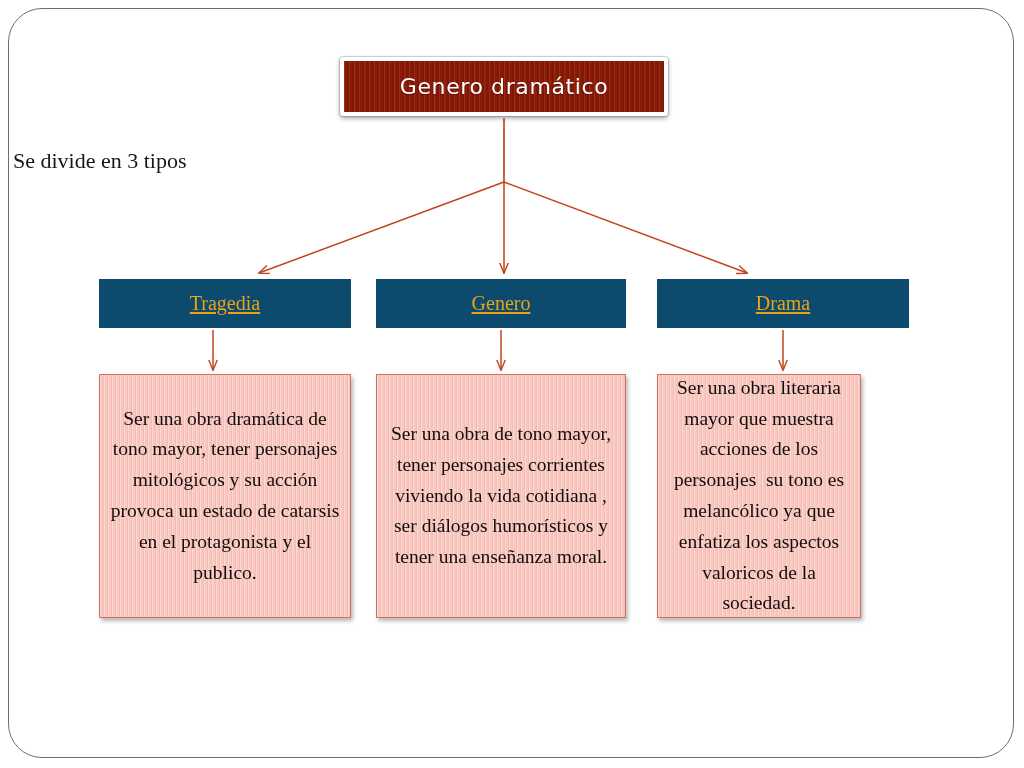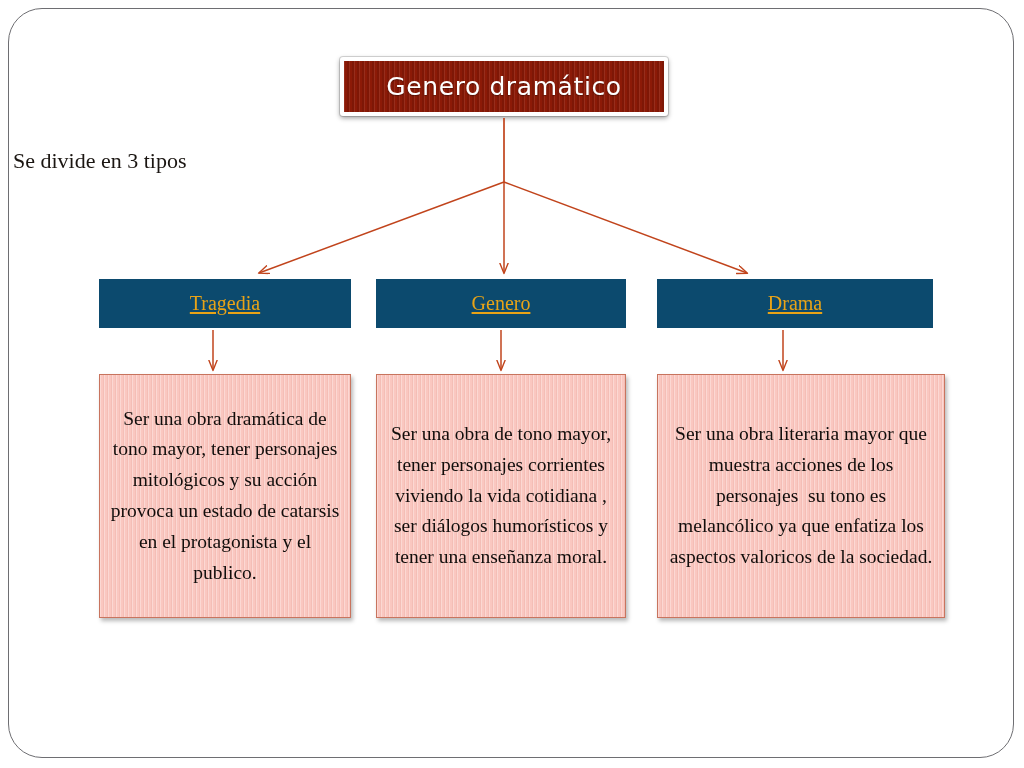--- a/index.html
+++ b/index.html
@@ -52,21 +52,21 @@
         rgba(0,0,0,0.10) 3px,
         rgba(0,0,0,0.10) 5px);
     box-shadow: 0 2px 5px rgba(0,0,0,0.40), 0 0 0 1px rgba(190,190,190,0.55);
     display: flex;
     align-items: center;
     justify-content: center;
   }
   #title-text {
     color: #ffffff;
     font-family: "DejaVu Sans", sans-serif;
-    font-size: 25px;
+    font-size: 22px;
     letter-spacing: 0.6px;
     line-height: 1;
     text-shadow: 0 1px 1px rgba(0,0,0,0.35);
     white-space: nowrap;
   }
 
   
   #subtitle {
     position: absolute;
     left: 0;
@@ -95,21 +95,21 @@
     top: 279px;
     height: 49px;
     background-color: #0c4a6e;
     display: flex;
     align-items: center;
     justify-content: center;
     box-sizing: border-box;
   }
   #cat-box-0 { left: 99px;  width: 252px; }
   #cat-box-1 { left: 376px; width: 250px; }
-  #cat-box-2 { left: 657px; width: 276px; }
+  #cat-box-2 { left: 657px; width: 252px; }
   .cat-label {
     color: #e8a317;
     font-family: "Liberation Serif", serif;
     font-size: 20px;
     text-decoration: underline;
     text-underline-offset: 2px;
   }
 
   
   .desc-box {
@@ -128,21 +128,21 @@
         rgba(190,110,95,0.10) 3px,
         rgba(190,110,95,0.10) 4px);
     box-shadow: 2px 3px 4px rgba(0,0,0,0.28);
     display: flex;
     align-items: center;
     justify-content: center;
     padding: 6px 10px;
   }
   #desc-box-0 { left: 99px;  width: 252px; }
   #desc-box-1 { left: 376px; width: 250px; }
-  #desc-box-2 { left: 657px; width: 288px; }
+  #desc-box-2 { left: 657px; width: 204px; }
   .desc-text {
     color: #110d0b;
     font-family: "Liberation Serif", serif;
     font-size: 19.5px;
     line-height: 1.58;
     text-align: center;
     white-space: pre-wrap;
   }
 </style>
 </head>

